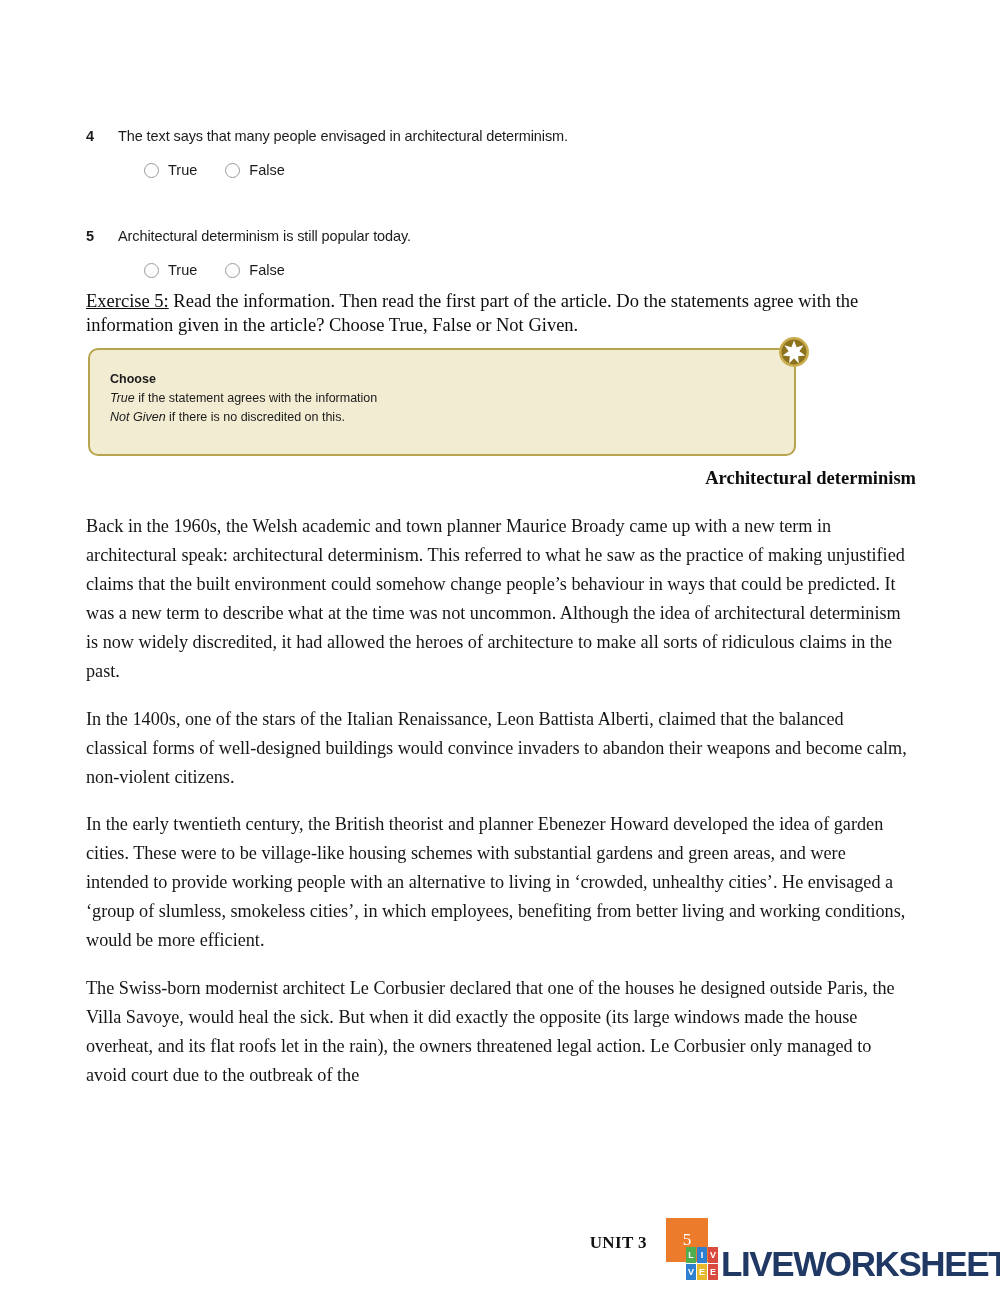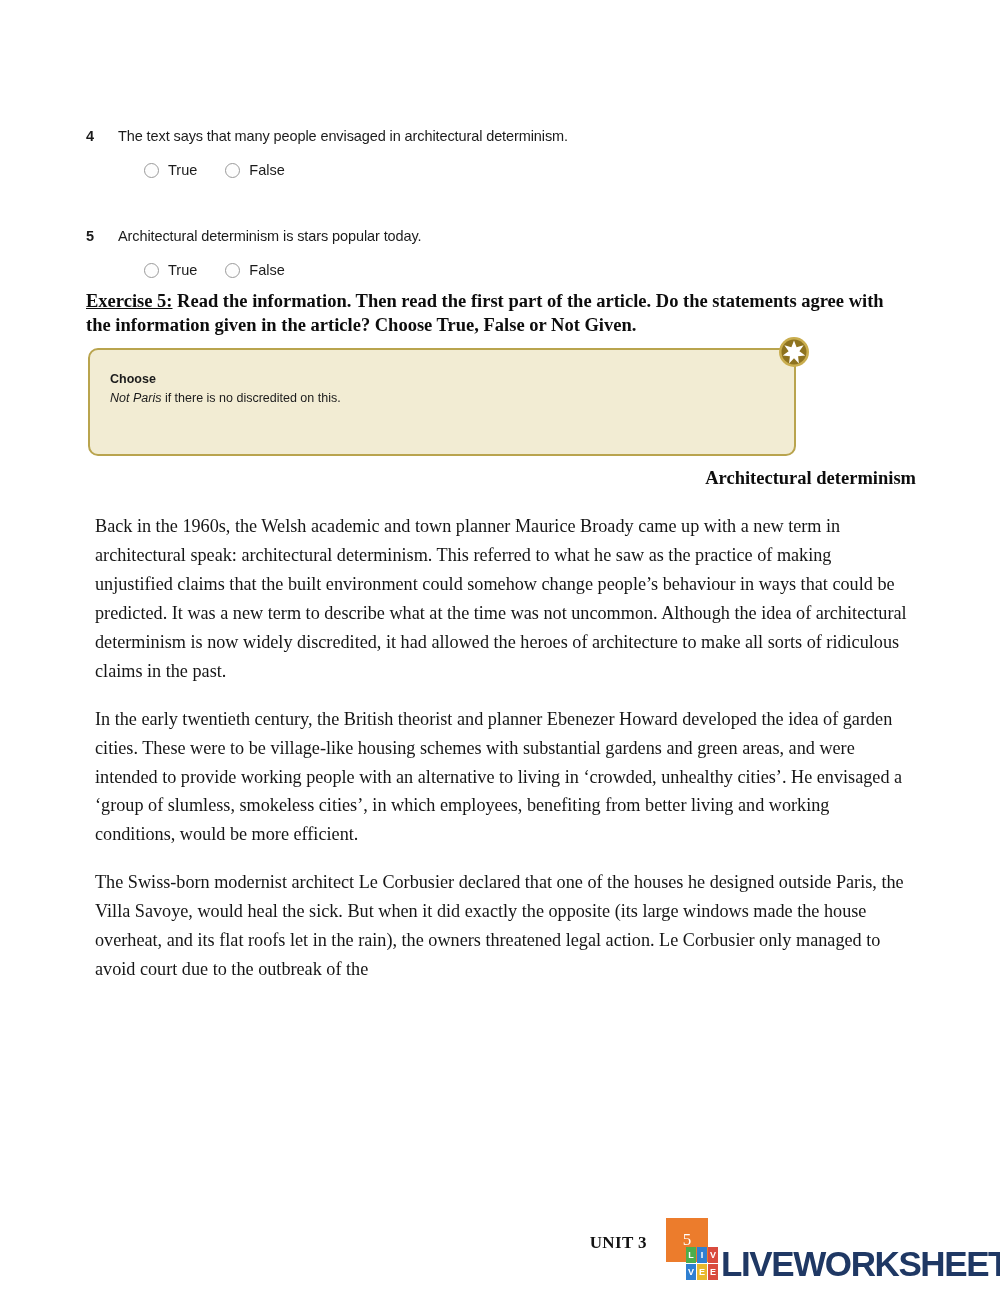--- a/index.html
+++ b/index.html
@@ -79,21 +79,21 @@
   }
 
   
   .exercise-heading {
     position: absolute;
     left: 86px;
     top: 290px;
     width: 818px;
     font-family: "Liberation Serif", "DejaVu Serif", serif;
     font-size: 18.5px;
-    font-weight: bold;
+    font-weight: normal;
     line-height: 1.28;
     color: #0d0d0d;
   }
   .exercise-heading .ex-label {
     text-decoration: underline;
   }
 
   
   .choose-box {
     position: absolute;
@@ -147,21 +147,21 @@
     left: 86px;
     top: 512px;
     width: 822px;
     font-family: "Liberation Serif", "DejaVu Serif", serif;
     font-size: 18.2px;
     line-height: 1.59;
     color: #161616;
     text-align: left;
   }
   .article-body p {
-    margin: 0 0 19px 9px;
+    margin: 0 0 19px 0;
   }
 
   
   .footer {
     position: absolute;
     left: 0;
     top: 1218px;
     width: 792px;
     height: 73px;
   }
@@ -243,57 +243,61 @@
       <label class="option">
         <span class="radio"></span>
         <span class="option-label">False</span>
       </label>
     </div>
   </div>
 
   <div class="tf-block tf-q5">
     <div class="q-line">
       <span class="q-num">5</span>
-      <span class="q-text">Architectural determinism is stars popular today.</span>
+      <span class="q-text">Architectural determinism is still popular today.</span>
     </div>
     <div class="options-row">
       <label class="option">
         <span class="radio"></span>
         <span class="option-label">True</span>
       </label>
       <label class="option">
         <span class="radio"></span>
         <span class="option-label">False</span>
       </label>
     </div>
   </div>
 
   <div class="exercise-heading">
     <span class="ex-label">Exercise 5:</span><span> Read the information. Then read the first part of the article. Do the statements agree with the information given in the article? Choose True, False or Not Given.</span>
   </div>
 
   <div class="choose-box" style="background: rgb(242, 236, 211); border-color: rgb(185, 164, 78);">
     <div class="choose-line choose-title">Choose</div>
     <div class="choose-line">
-      <span class="kw">Not Paris</span><span> if there is no discredited on this.</span>
+      <span class="kw">True</span><span> if the statement agrees with the information</span>
+    </div>
+    <div class="choose-line">
+      <span class="kw">Not Given</span><span> if there is no discredited on this.</span>
     </div>
 
     <span class="star-badge">
       <svg width="32" height="32" viewBox="0 0 32 32">
         <circle cx="16" cy="16" r="15" fill="#c9ad4e"></circle>
         <circle cx="16" cy="16" r="12.5" fill="#8e731f"></circle>
         <path d="M16 4.5 L18.6 11.2 L25.6 9.2 L21.4 15.2 L27.2 19.4 L20.1 20.3 L20.9 27.4 L16 22.2 L11.1 27.4 L11.9 20.3 L4.8 19.4 L10.6 15.2 L6.4 9.2 L13.4 11.2 Z" fill="#ffffff"></path>
       </svg>
     </span>
   </div>
 
   <div class="article-title">Architectural determinism</div>
 
   <div class="article-body">
     <p>Back in the 1960s, the Welsh academic and town planner Maurice Broady came up with a new term in architectural speak: architectural determinism. This referred to what he saw as the practice of making unjustified claims that the built environment could somehow change people’s behaviour in ways that could be predicted. It was a new term to describe what at the time was not uncommon. Although the idea of architectural determinism is now widely discredited, it had allowed the heroes of architecture to make all sorts of ridiculous claims in the past.</p>
+    <p>In the 1400s, one of the stars of the Italian Renaissance, Leon Battista Alberti, claimed that the balanced classical forms of well-designed buildings would convince invaders to abandon their weapons and become calm, non-violent citizens.</p>
     <p>In the early twentieth century, the British theorist and planner Ebenezer Howard developed the idea of garden cities. These were to be village-like housing schemes with substantial gardens and green areas, and were intended to provide working people with an alternative to living in ‘crowded, unhealthy cities’. He envisaged a ‘group of slumless, smokeless cities’, in which employees, benefiting from better living and working conditions, would be more efficient.</p>
     <p>The Swiss-born modernist architect Le Corbusier declared that one of the houses he designed outside Paris, the Villa Savoye, would heal the sick. But when it did exactly the opposite (its large windows made the house overheat, and its flat roofs let in the rain), the owners threatened legal action. Le Corbusier only managed to avoid court due to the outbreak of the</p>
   </div>
 
   <div class="footer">
     <div class="unit-label">UNIT 3</div>
     <div class="page-badge" style="background: rgb(236, 124, 44);">5</div>
   </div>
 
   <div class="lw-logo">

